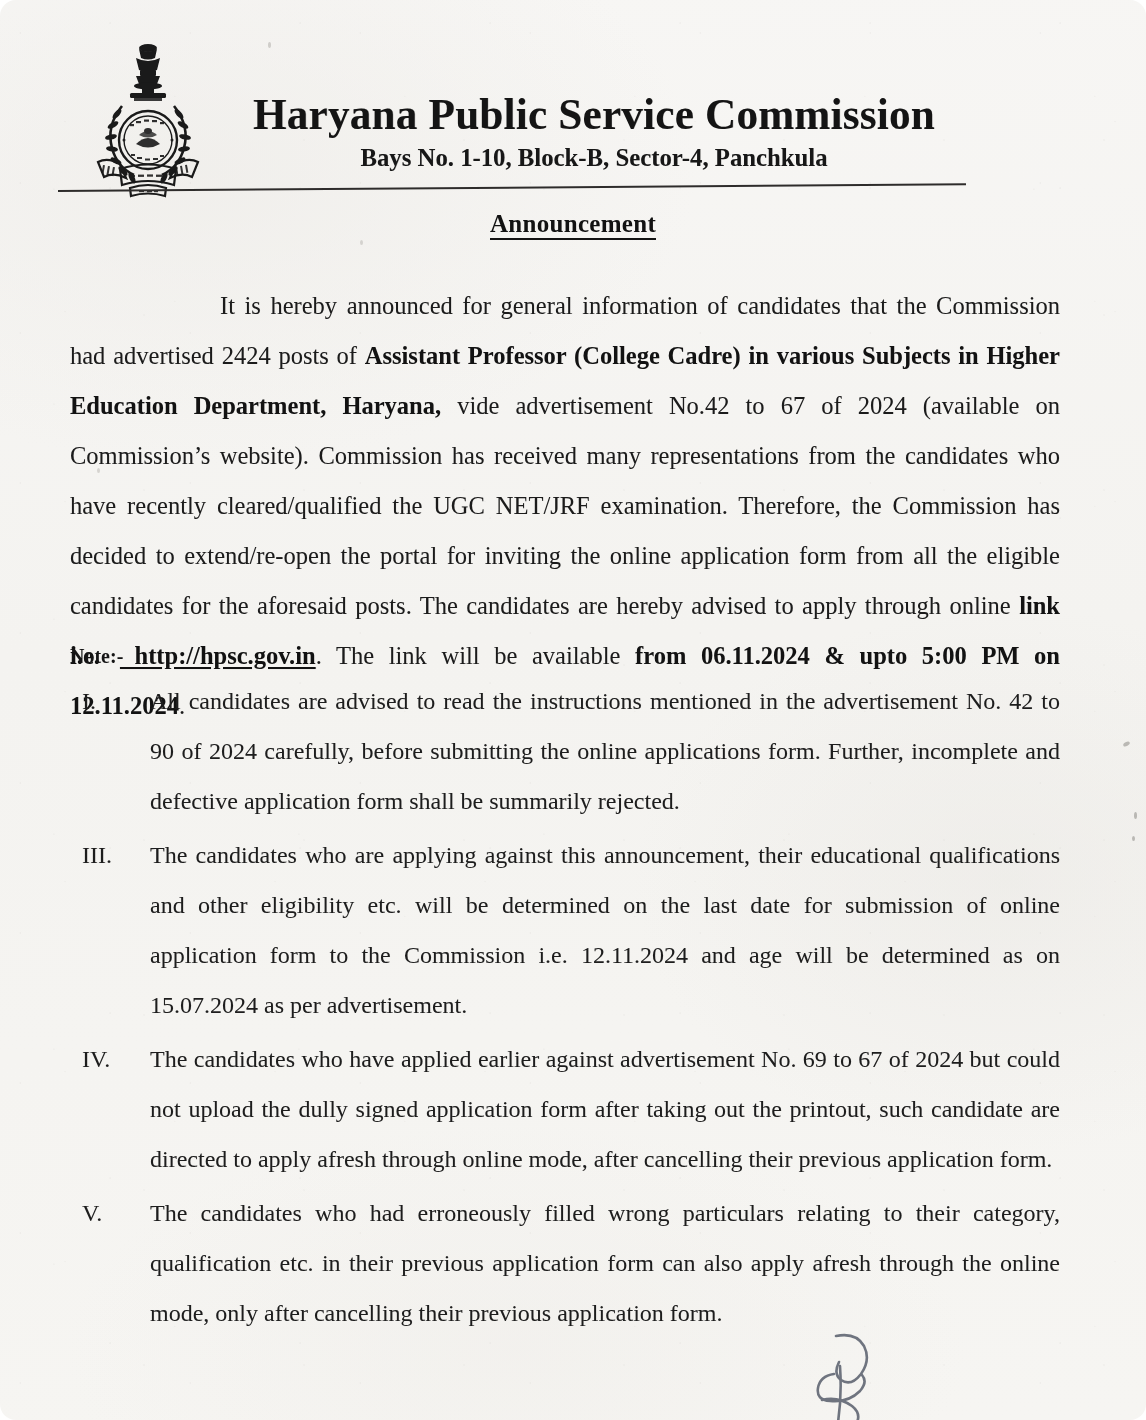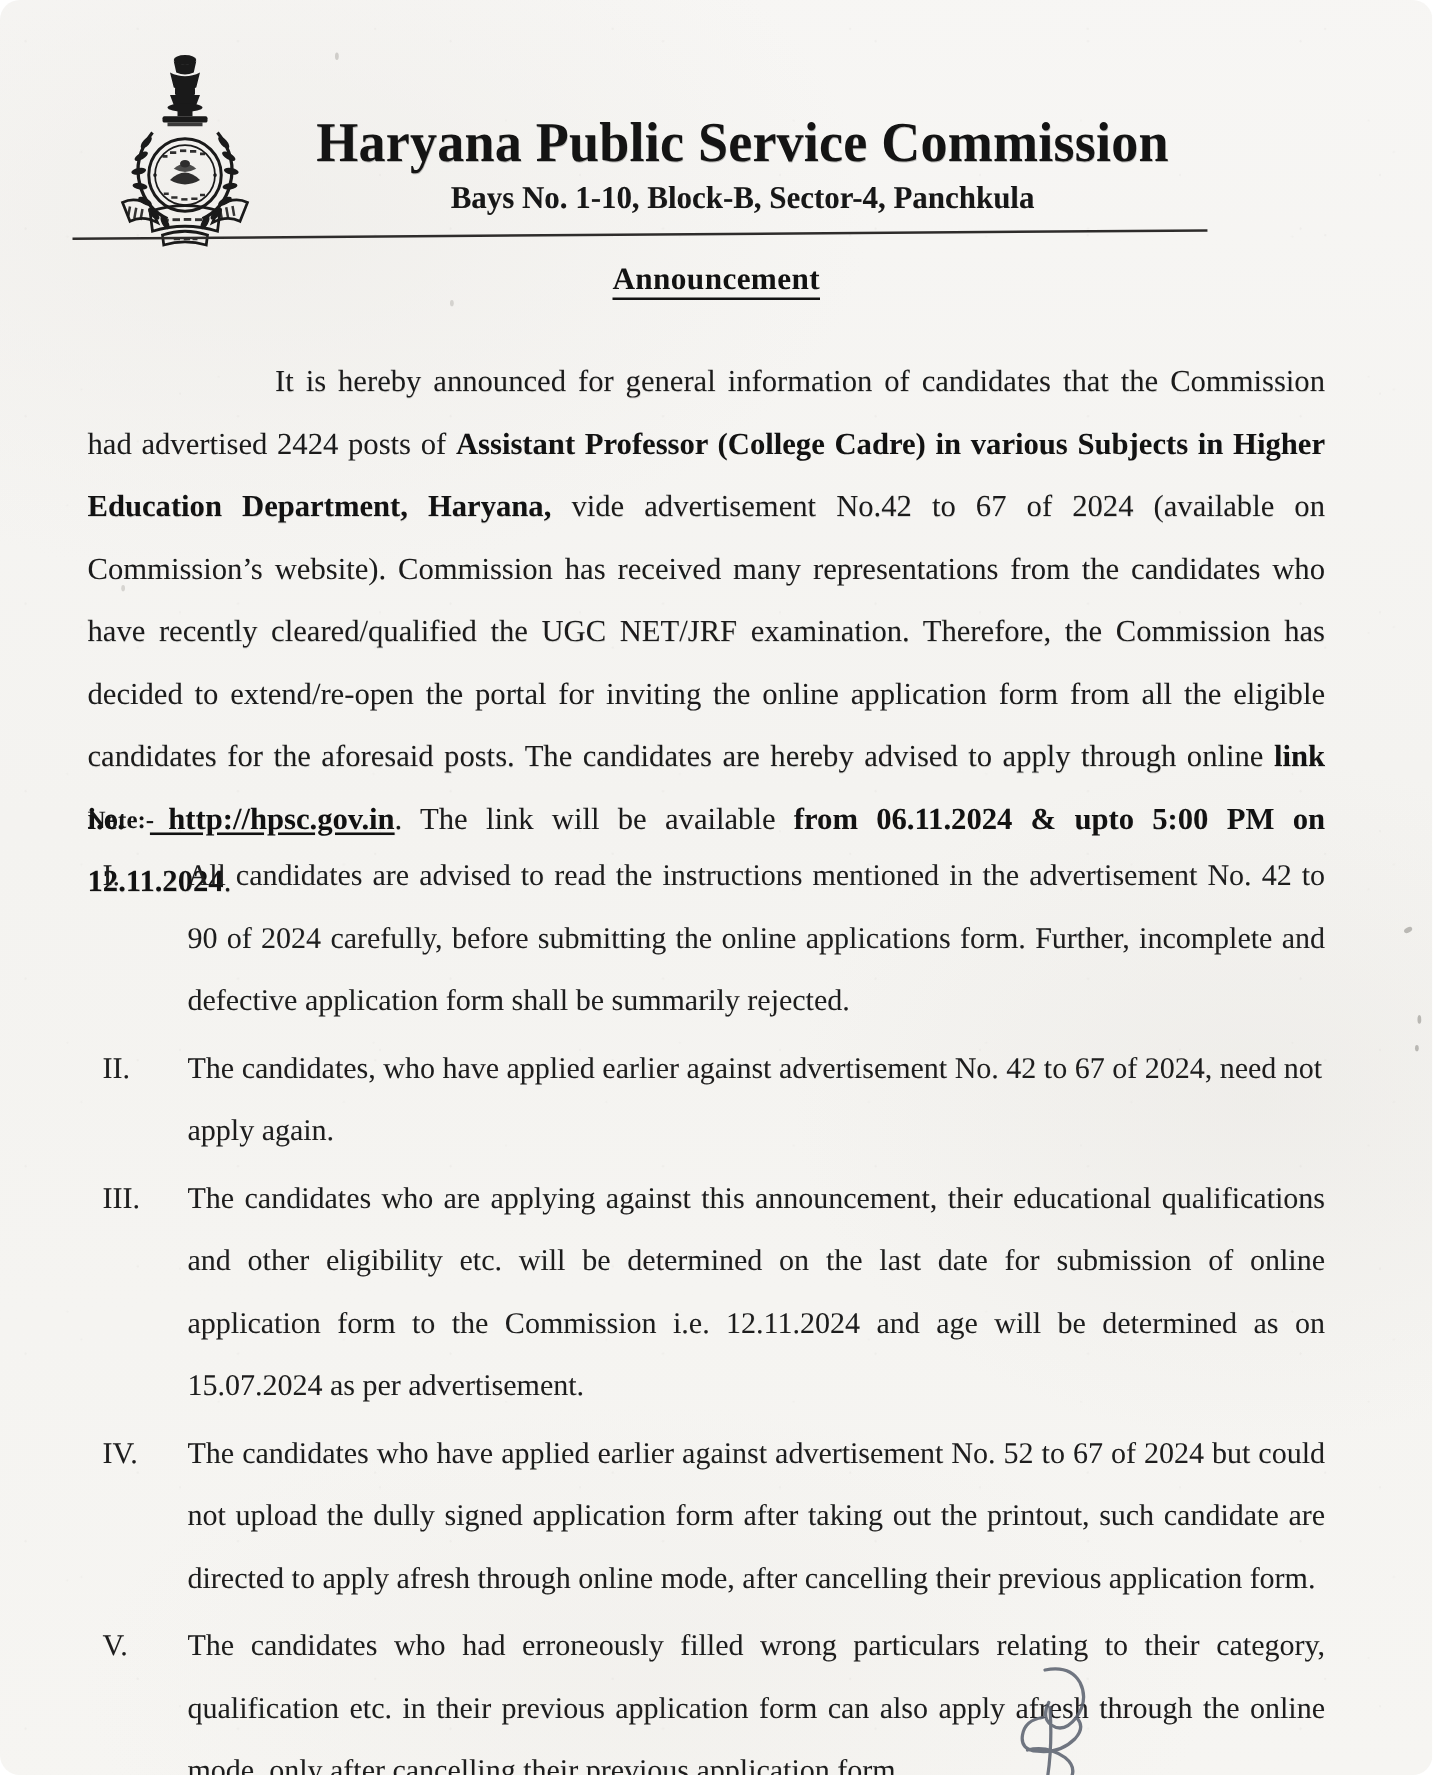--- a/index.html
+++ b/index.html
@@ -312,31 +312,27 @@
       <span>It is hereby announced for general information of candidates that the Commission had advertised 2424 posts of </span><b>Assistant Professor (College Cadre) in various Subjects in Higher Education Department, Haryana,</b><span> vide advertisement No.42 to 67 of 2024 (available on Commission’s website). Commission has received many representations from the candidates who have recently cleared/qualified the UGC NET/JRF examination. Therefore, the Commission has decided to extend/re-open the portal for inviting the online application form from all the eligible candidates for the aforesaid posts. The candidates are hereby advised to apply through online </span><b>link i.e.</b><a class="ul-link" href="#"> http://hpsc.gov.in</a><span>. The link will be available </span><b>from 06.11.2024 &amp; upto 5:00 PM on 12.11.2024</b><span>.</span>
     </p>
 
     <div class="note-label">Note:-</div>
 
     <ol class="list" style="list-style:none; margin:0; padding:0;">
       <li class="li">
         <span class="num">I.</span>
         <span class="txt">All candidates are advised to read the instructions mentioned in the advertisement No. 42 to 90 of 2024 carefully, before submitting the online applications form. Further, incomplete and defective application form shall be summarily rejected.</span>
       </li>
-      <li class="li nojust">
-        <span class="num">II.</span>
-        <span class="txt">The candidates, who have applied earlier against advertisement No. 42 to 67 of 2024, need not apply again.</span>
-      </li>
       <li class="li">
         <span class="num">III.</span>
         <span class="txt">The candidates who are applying against this announcement, their educational qualifications and other eligibility etc. will be determined on the last date for submission of online application form to the Commission i.e. 12.11.2024 and age will be determined as on 15.07.2024 as per advertisement.</span>
       </li>
       <li class="li">
         <span class="num">IV.</span>
-        <span class="txt">The candidates who have applied earlier against advertisement No. 52 to 67 of 2024 but could not upload the dully signed application form after taking out the printout, such candidate are directed to apply afresh through online mode, after cancelling their previous application form.</span>
+        <span class="txt">The candidates who have applied earlier against advertisement No. 69 to 67 of 2024 but could not upload the dully signed application form after taking out the printout, such candidate are directed to apply afresh through online mode, after cancelling their previous application form.</span>
       </li>
       <li class="li">
         <span class="num">V.</span>
         <span class="txt">The candidates who had erroneously filled wrong particulars relating to their category, qualification etc. in their previous application form can also apply afresh through the online mode, only after cancelling their previous application form.</span>
       </li>
 
     </ol>
   </div>
 
   <div class="signature">

